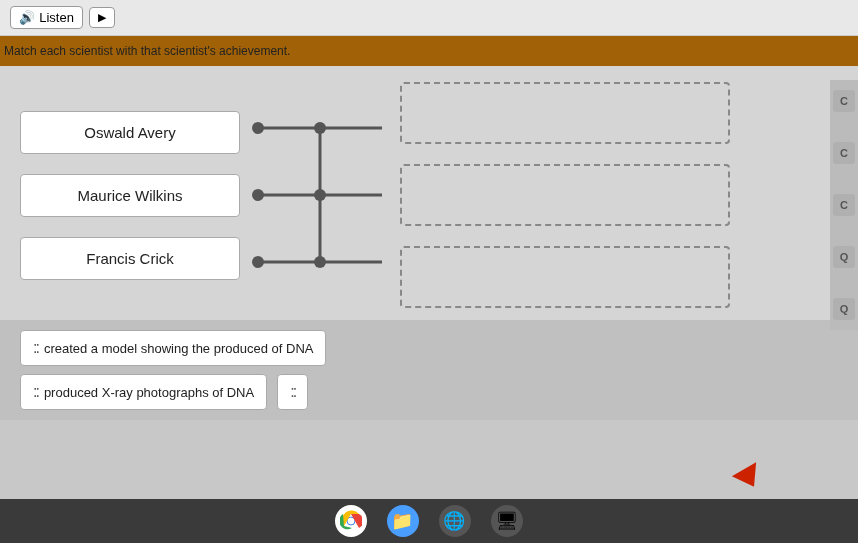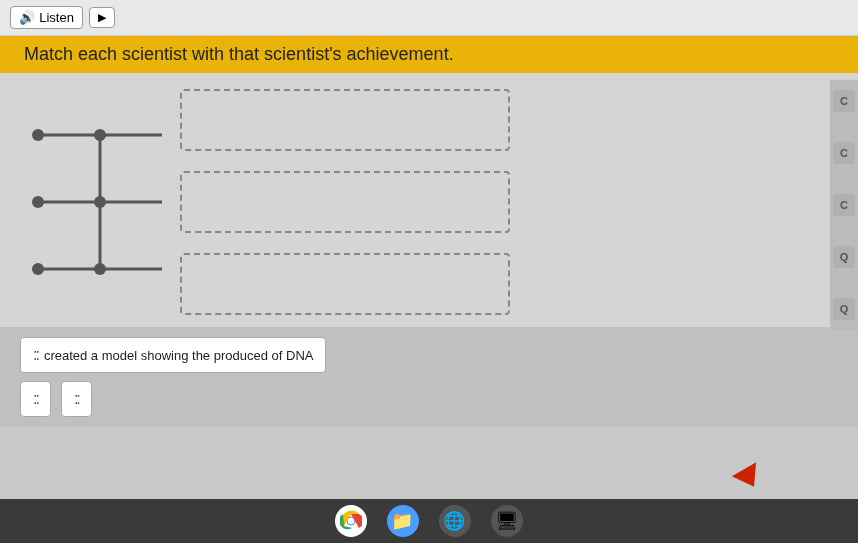--- a/index.html
+++ b/index.html
@@ -36,24 +36,24 @@
       border: 1px solid #999;
       background: white;
       border-radius: 4px;
       padding: 3px 8px;
       cursor: pointer;
       font-size: 11px;
     }
 
     
     .instructions {
-      padding: 8px 24px;
-      font-size: 18px;
+      padding: 8px 4px;
+      font-size: 12px;
       color: #222;
-      background: #eab308;
+      background: #a16207;
     }
 
     
     .main-content {
       background: #d5d5d5;
       padding: 16px 20px 12px 20px;
       margin: 0;
       position: relative;
     }
 
@@ -221,20 +221,31 @@
   </button>
 </div>
 
 <div class="instructions">
   <span>Match each scientist with that scientist's achievement.</span>
 </div>
 
 <div class="main-content">
   <div class="matching-wrapper">
 
+    <div class="scientists-col">
+      <div class="scientist-box">
+        <span>Oswald Avery</span>
+      </div>
+      <div class="scientist-box">
+        <span>Maurice Wilkins</span>
+      </div>
+      <div class="scientist-box">
+        <span>Francis Crick</span>
+      </div>
+    </div>
 
     <div class="connector-area">
       <svg class="connector-svg" viewBox="0 0 160 210">
 
         <circle cx="18" cy="38" r="6" fill="#555"></circle>
         <circle cx="18" cy="105" r="6" fill="#555"></circle>
         <circle cx="18" cy="172" r="6" fill="#555"></circle>
 
         <line x1="18" y1="38" x2="80" y2="38" stroke="#555" stroke-width="3"></line>
         <line x1="18" y1="105" x2="80" y2="105" stroke="#555" stroke-width="3"></line>
@@ -266,20 +277,21 @@
   <div class="chip-row">
     <div class="chip">
       <span class="chip-dots">::</span>
       <span>created a model showing the produced of DNA</span>
     </div>
   </div>
 
   <div class="chip-row">
     <div class="chip">
       <span class="chip-dots">::</span>
+      <span>produced X-ray photographs of DNA</span>
     </div>
     <div class="chip">
       <span class="chip-dots">::</span>
     </div>
   </div>
 </div>
 
 <div style="position:absolute; right:0; top:80px; display:flex; flex-direction:column; gap:30px; padding:10px 3px; background:#bbb; z-index:10;">
   <button class="right-btn">C</button>
   <button class="right-btn">C</button>

